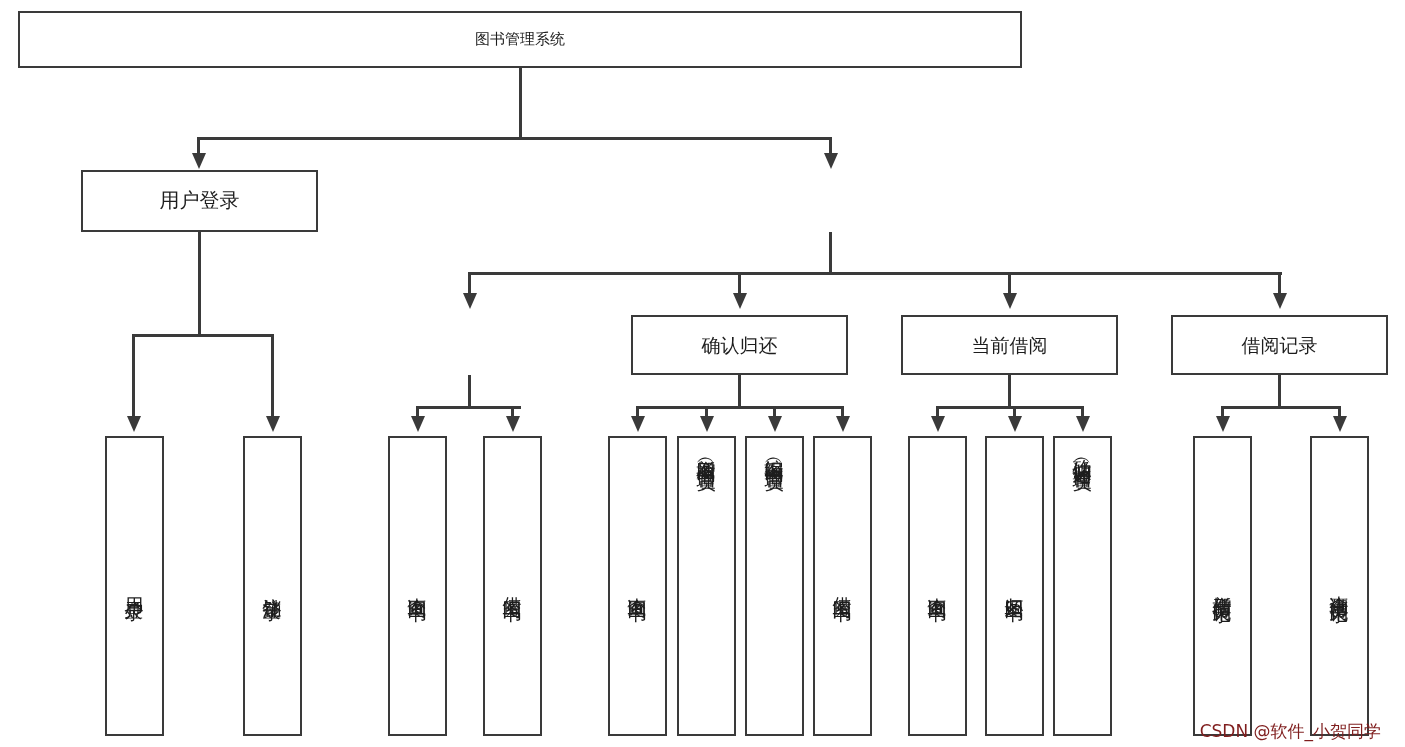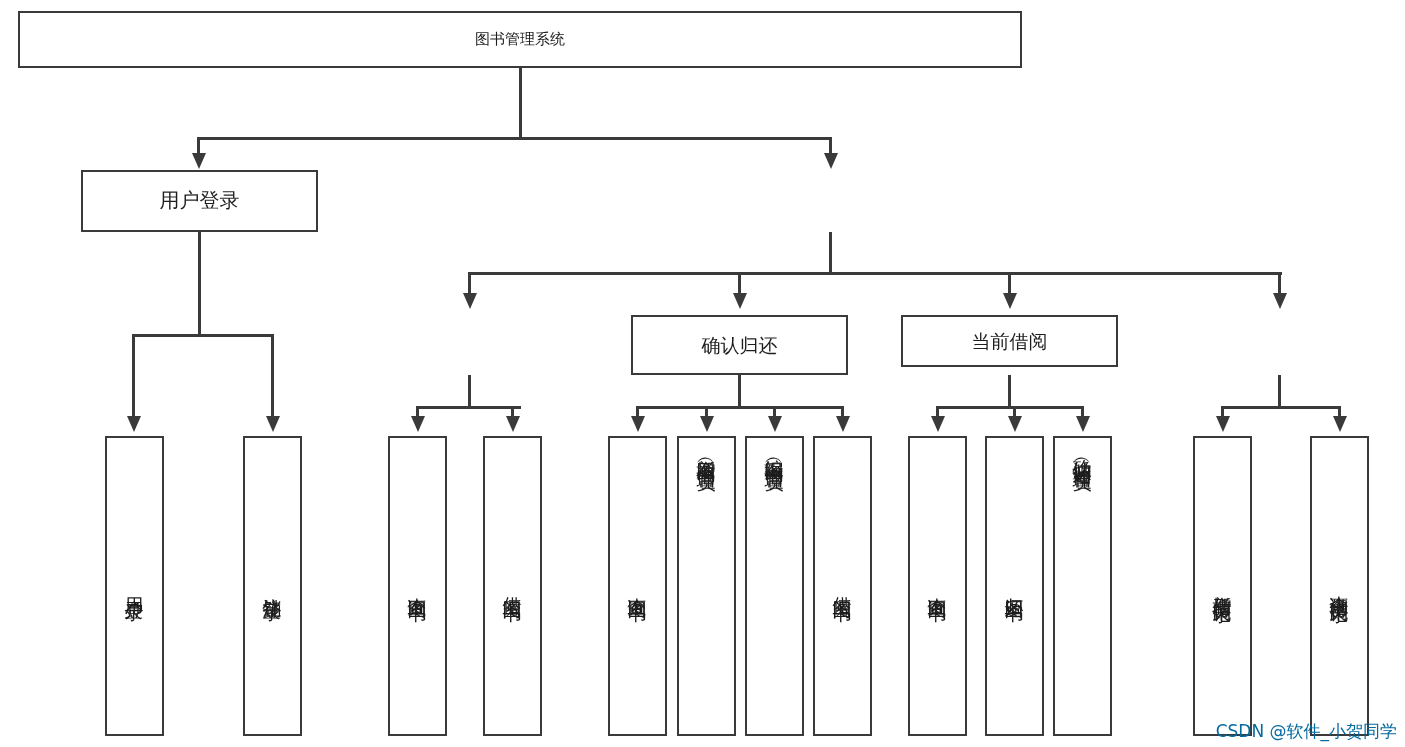--- a/index.html
+++ b/index.html
@@ -70,24 +70,24 @@
     position: absolute;
     width: 0;
     height: 0;
     border-left: 7px solid transparent;
     border-right: 7px solid transparent;
     border-top: 16px solid #3a3a3a;
   }
   
   #watermark {
     position: absolute;
-    right: 8px;
+    right: 24px;
     bottom: 4px;
     font-size: 17px;
-    color: #0369a1;
+    color: #7f1d1d;
     white-space: nowrap;
     pointer-events: none;
     font-family: "DejaVu Sans", "Liberation Sans", sans-serif;
   }
 </style>
 </head>
 <body>
 
 <div id="canvas">
 
@@ -126,24 +126,27 @@
   <div class="vline" style="left:1008px; top:272px; height:25px;"></div>
   <div class="arrow" style="left:1003px; top:293px;"></div>
   <div class="vline" style="left:1278px; top:272px; height:25px;"></div>
   <div class="arrow" style="left:1273px; top:293px;"></div>
 
 
   <div class="node lvl3" style="left:631px; top:315px; width:217px; height:60px;">
     <span>确认归还</span>
   </div>
 
-  <div class="node lvl3" style="left:901px; top:315px; width:217px; height:52px;">
+  <div class="node lvl3" style="left:901px; top:315px; width:217px; height:60px;">
     <span>当前借阅</span>
   </div>
 
+  <div class="node lvl3" style="left:1171px; top:315px; width:217px; height:60px;">
+    <span>借阅记录</span>
+  </div>
 
   <div class="vline" style="left:468px; top:375px; height:33px;"></div>
   <div class="hline" style="left:417px; top:406px; width:104px;"></div>
   <div class="vline" style="left:416px; top:406px; height:14px;"></div>
   <div class="arrow" style="left:411px; top:416px;"></div>
   <div class="vline" style="left:511px; top:406px; height:14px;"></div>
   <div class="arrow" style="left:506px; top:416px;"></div>
 
   <div class="vline" style="left:738px; top:375px; height:33px;"></div>
   <div class="hline" style="left:637px; top:406px; width:206px;"></div>

